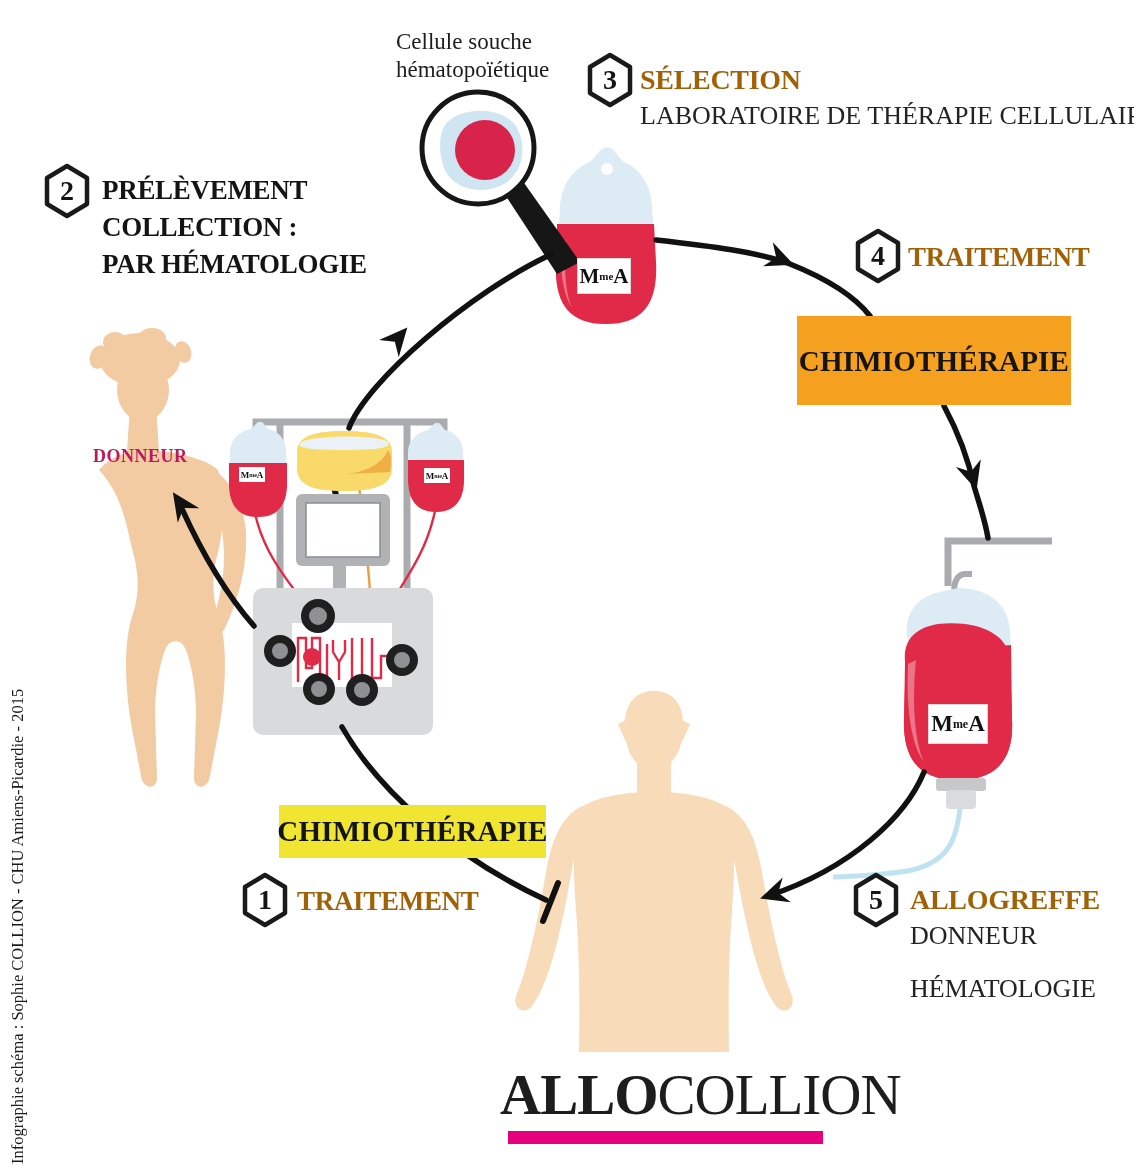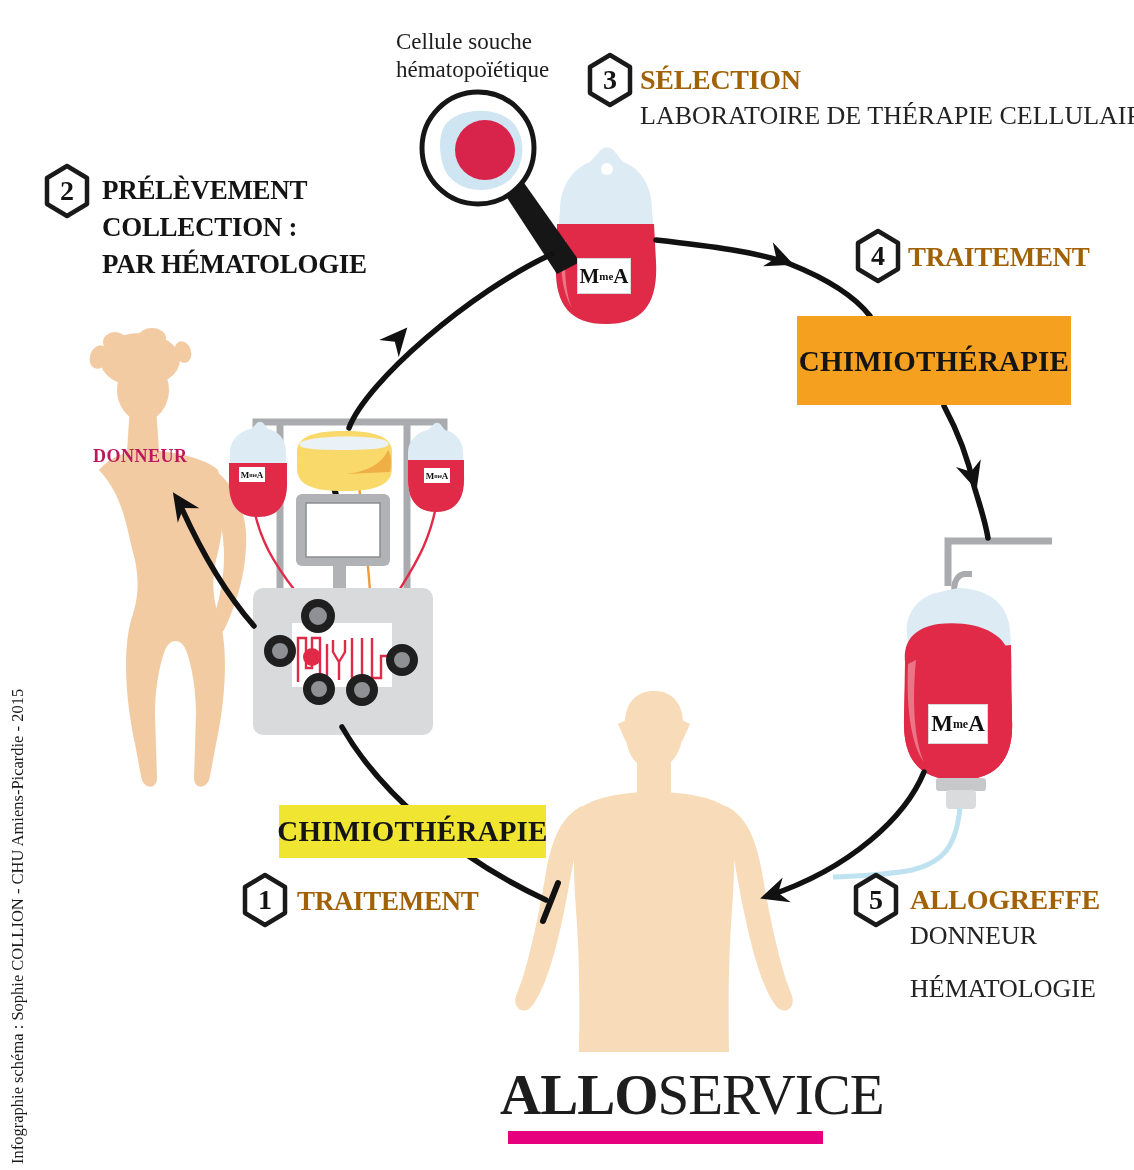--- a/index.html
+++ b/index.html
@@ -265,19 +265,19 @@
       <sup>me</sup>
       <span> A</span>
   </div>
   <div class="abs baglabel lbl-tiny" style="left:424px;top:468px;width:26px;height:15px;">
     <span>M</span>
       <sup>me</sup>
       <span> A</span>
   </div>
 
   <div class="abs logo">
-    <span class="b">ALLO</span><span class="l">SERVICE</span>
+    <span class="b">ALLO</span><span class="l">COLLION</span>
   </div>
   <div class="abs logo-bar"></div>
 
   <div class="abs credit">Infographie schéma : Sophie COLLION - CHU Amiens-Picardie - 2015</div>
 
 </div>
 
 </body></html>

